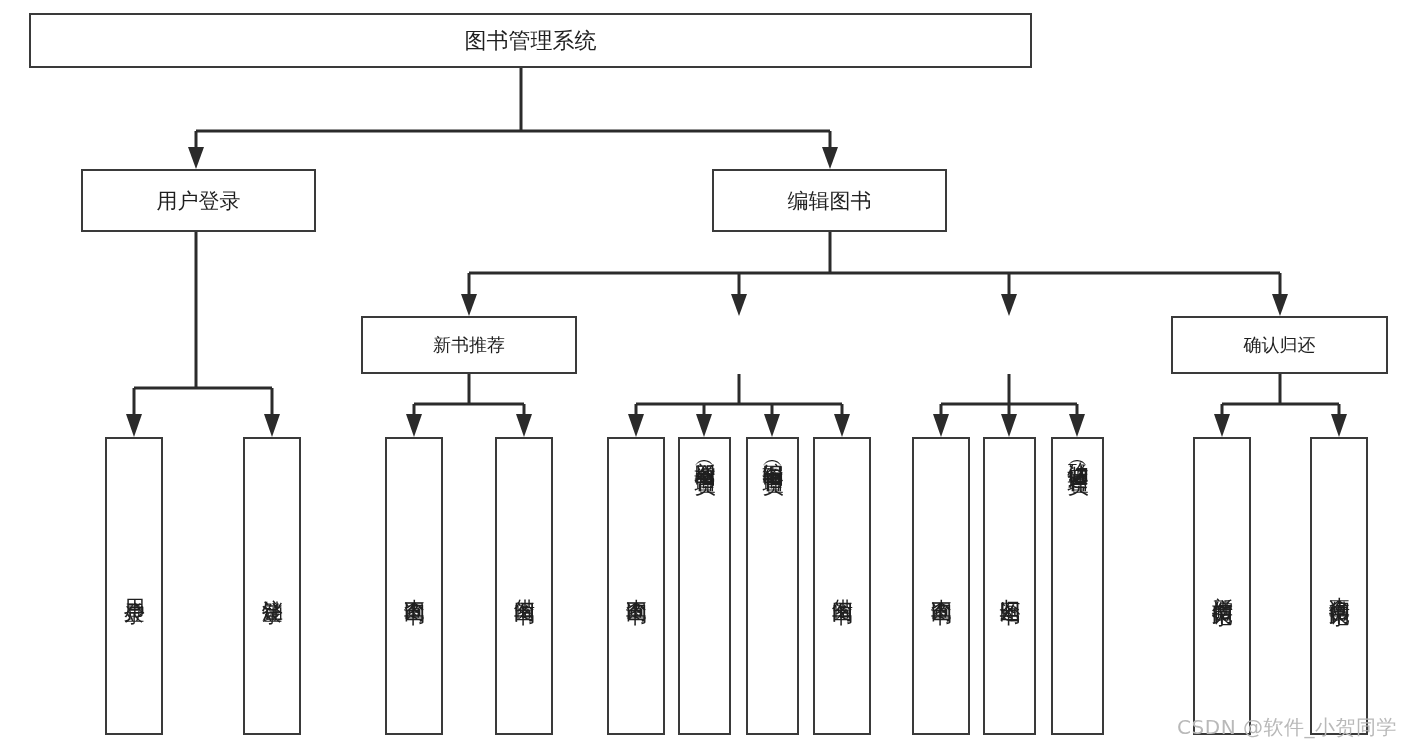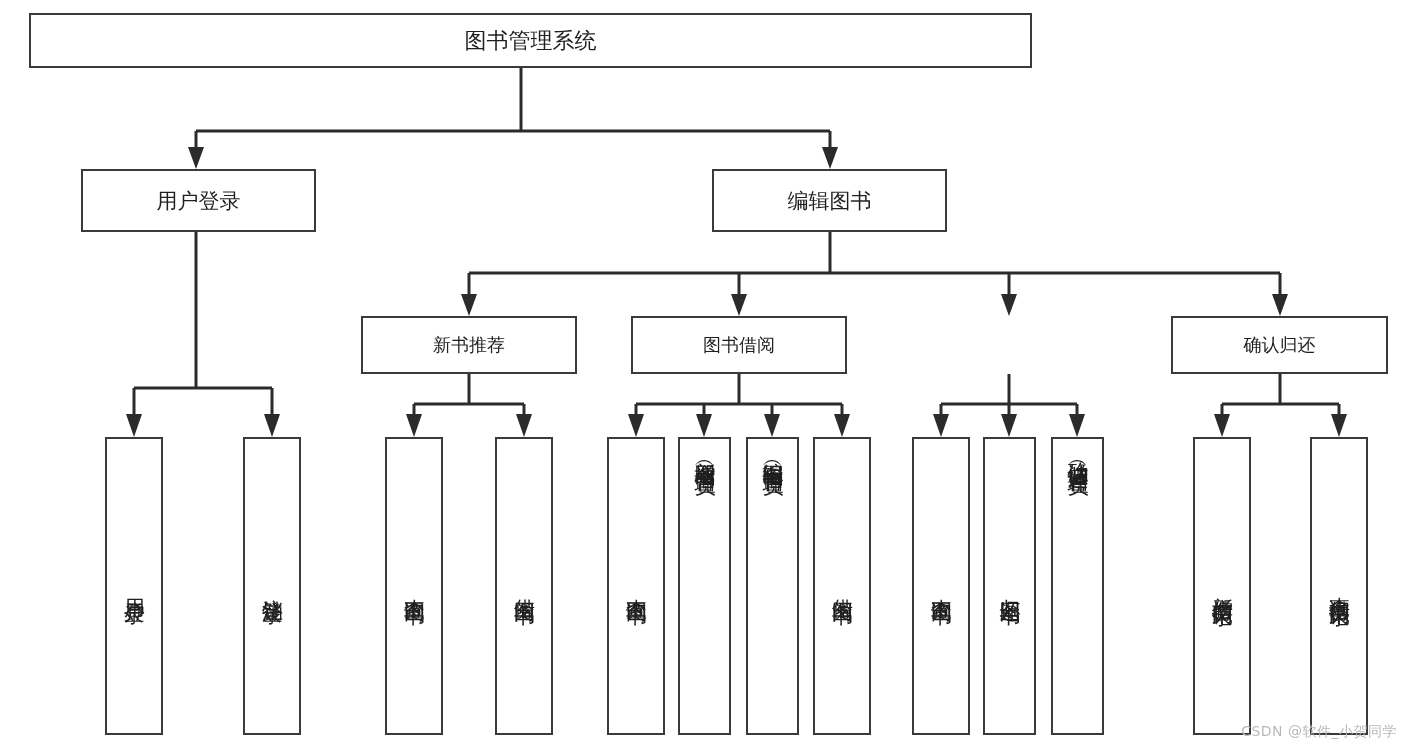--- a/index.html
+++ b/index.html
@@ -69,21 +69,21 @@
   }
   .node.leaf.centerv {
     align-items: center;
     padding-top: 0;
   }
   
   #watermark {
     position: absolute;
     right: 8px;
     bottom: 6px;
-    font-size: 14px;
+    font-size: 20px;
     color: #b9b9b9;
     letter-spacing: 0.5px;
     white-space: nowrap;
     font-family: "DejaVu Sans", "Liberation Sans", sans-serif;
   }
 </style>
 </head>
 <body>
 
 <div id="canvas">
@@ -160,23 +160,20 @@
   <div class="node lvl2" style="left:81px; top:169px; width:235px; height:63px;">
     <span>用户登录</span>
   </div>
   <div class="node lvl2" style="left:712px; top:169px; width:235px; height:63px;">
     <span>编辑图书</span>
   </div>
 
   <div class="node lvl3" style="left:361px; top:316px; width:216px; height:58px;">
     <span>新书推荐</span>
   </div>
-  <div class="node lvl3" style="left:631px; top:316px; width:216px; height:58px;">
-    <span>图书借阅</span>
-  </div>
   <div class="node lvl3" style="left:1171px; top:316px; width:217px; height:58px;">
     <span>确认归还</span>
   </div>
 
   <div class="node leaf centerv" style="left:105px; top:437px; width:58px; height:298px;">
     <span class="vtext">用户登录</span>
   </div>
   <div class="node leaf centerv" style="left:243px; top:437px; width:58px; height:298px;">
     <span class="vtext">注销登录</span>
   </div>

